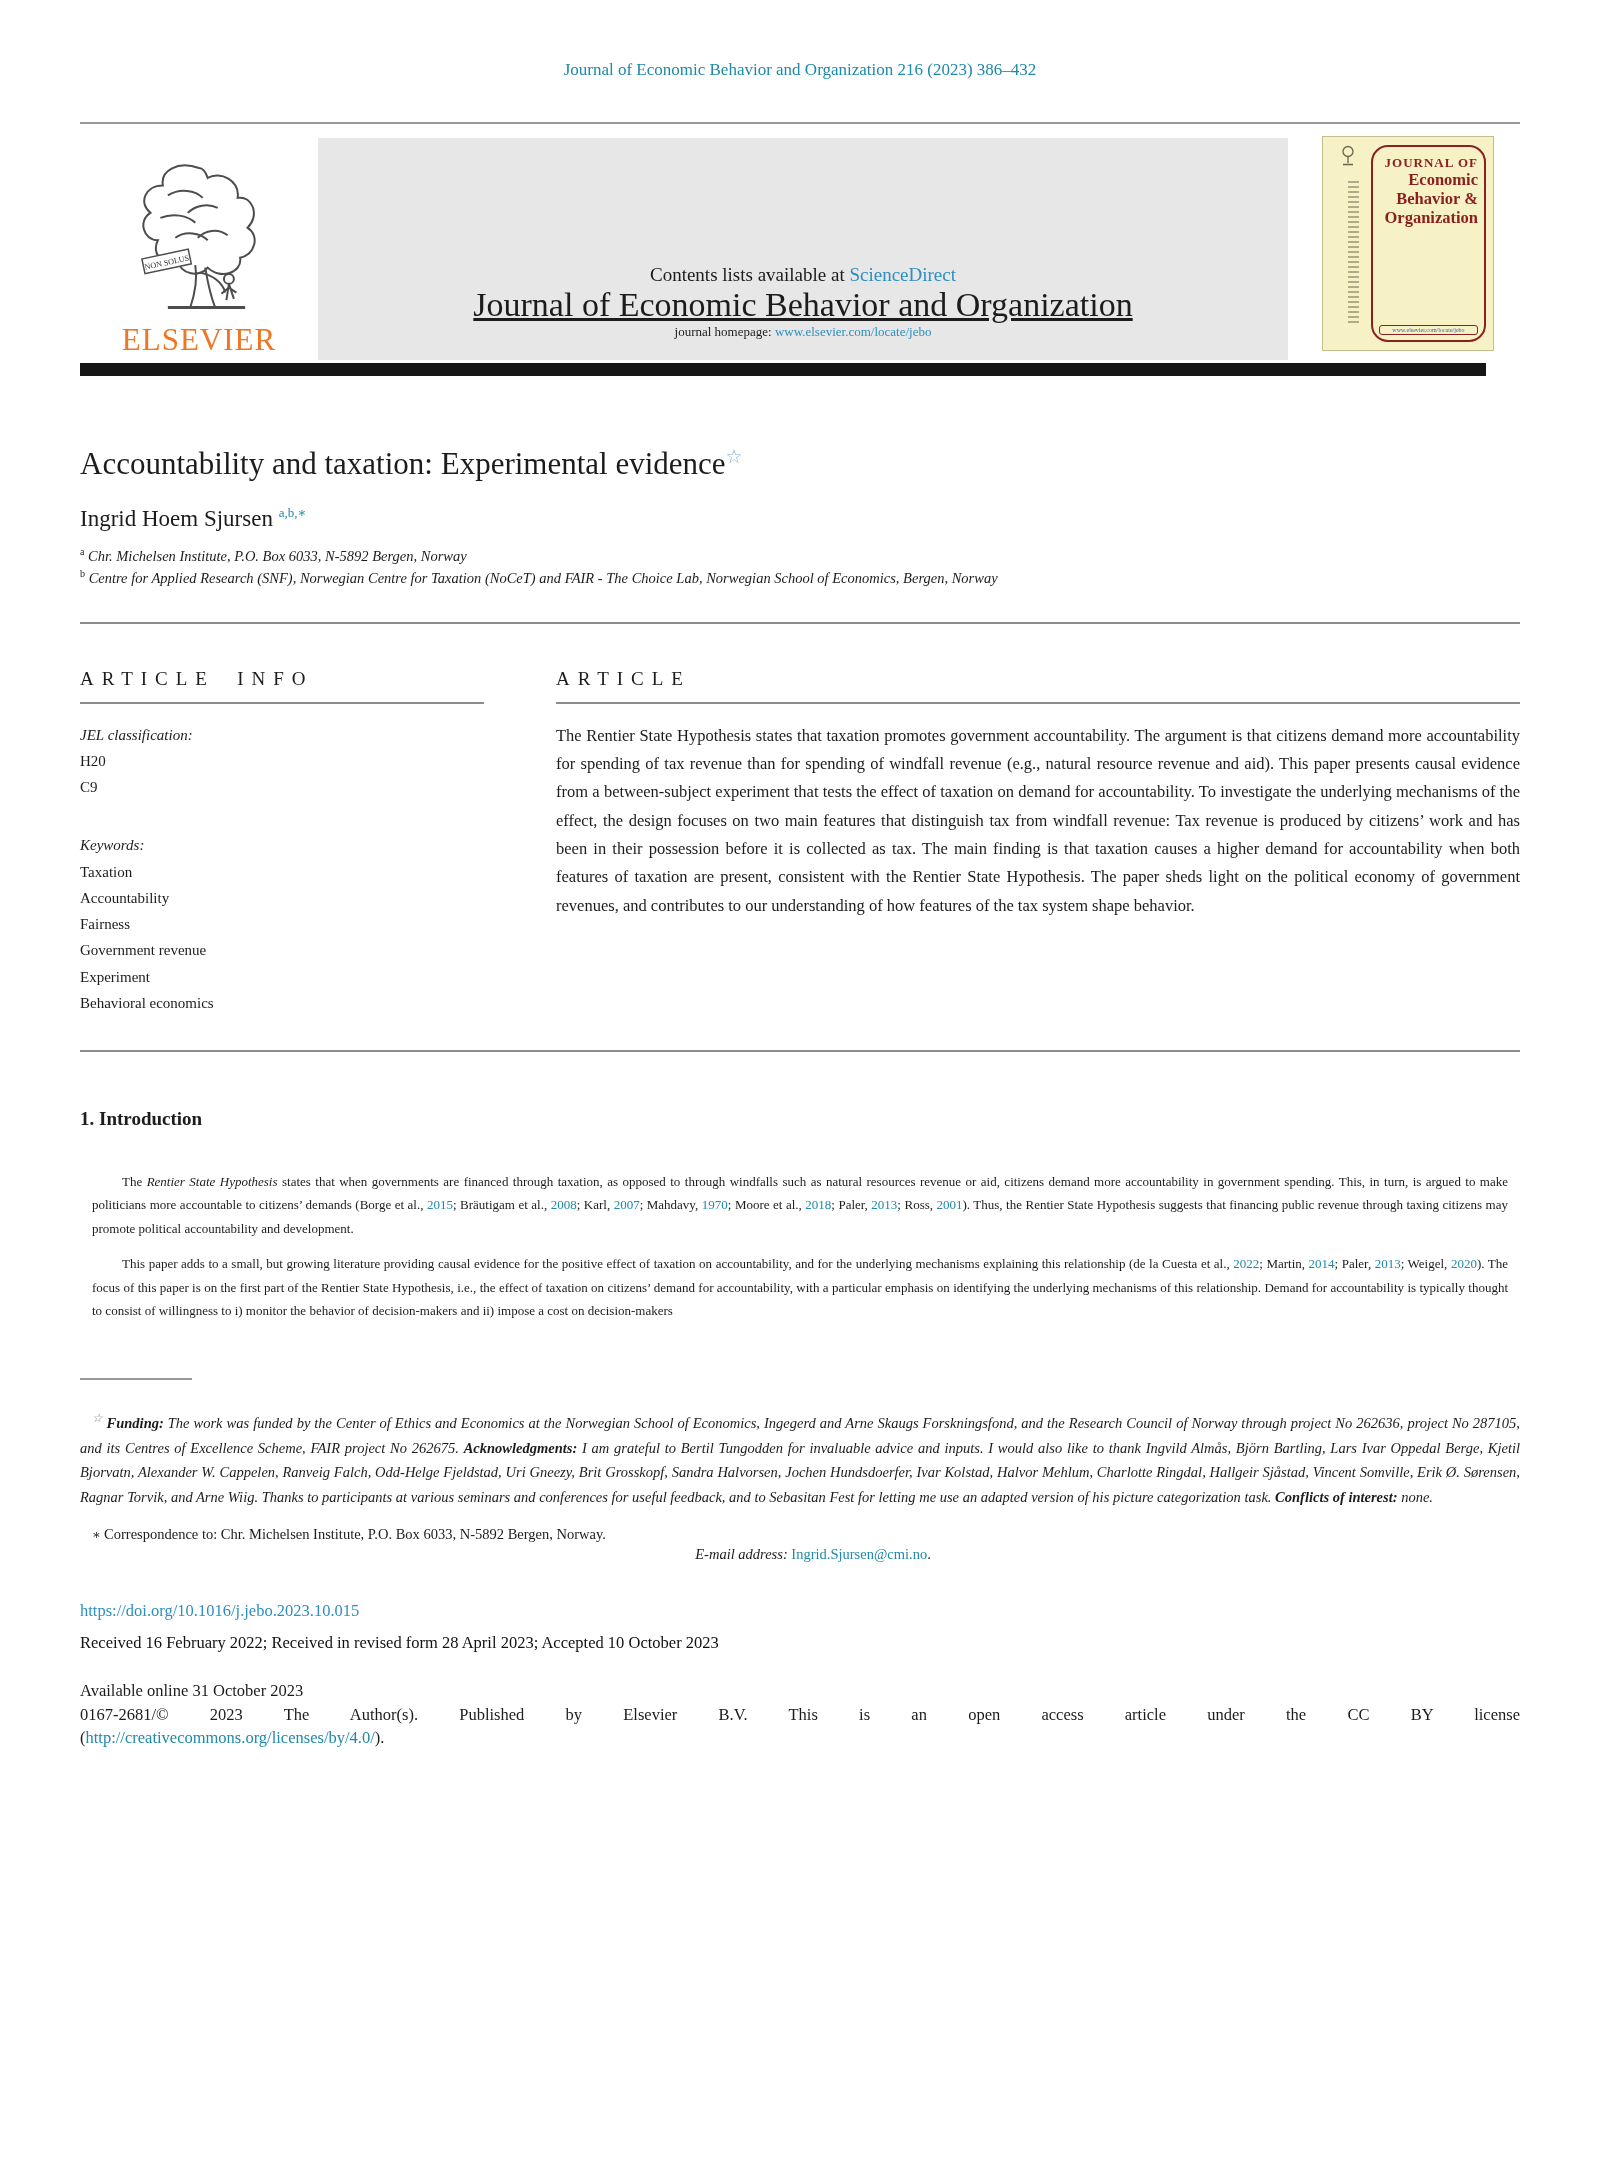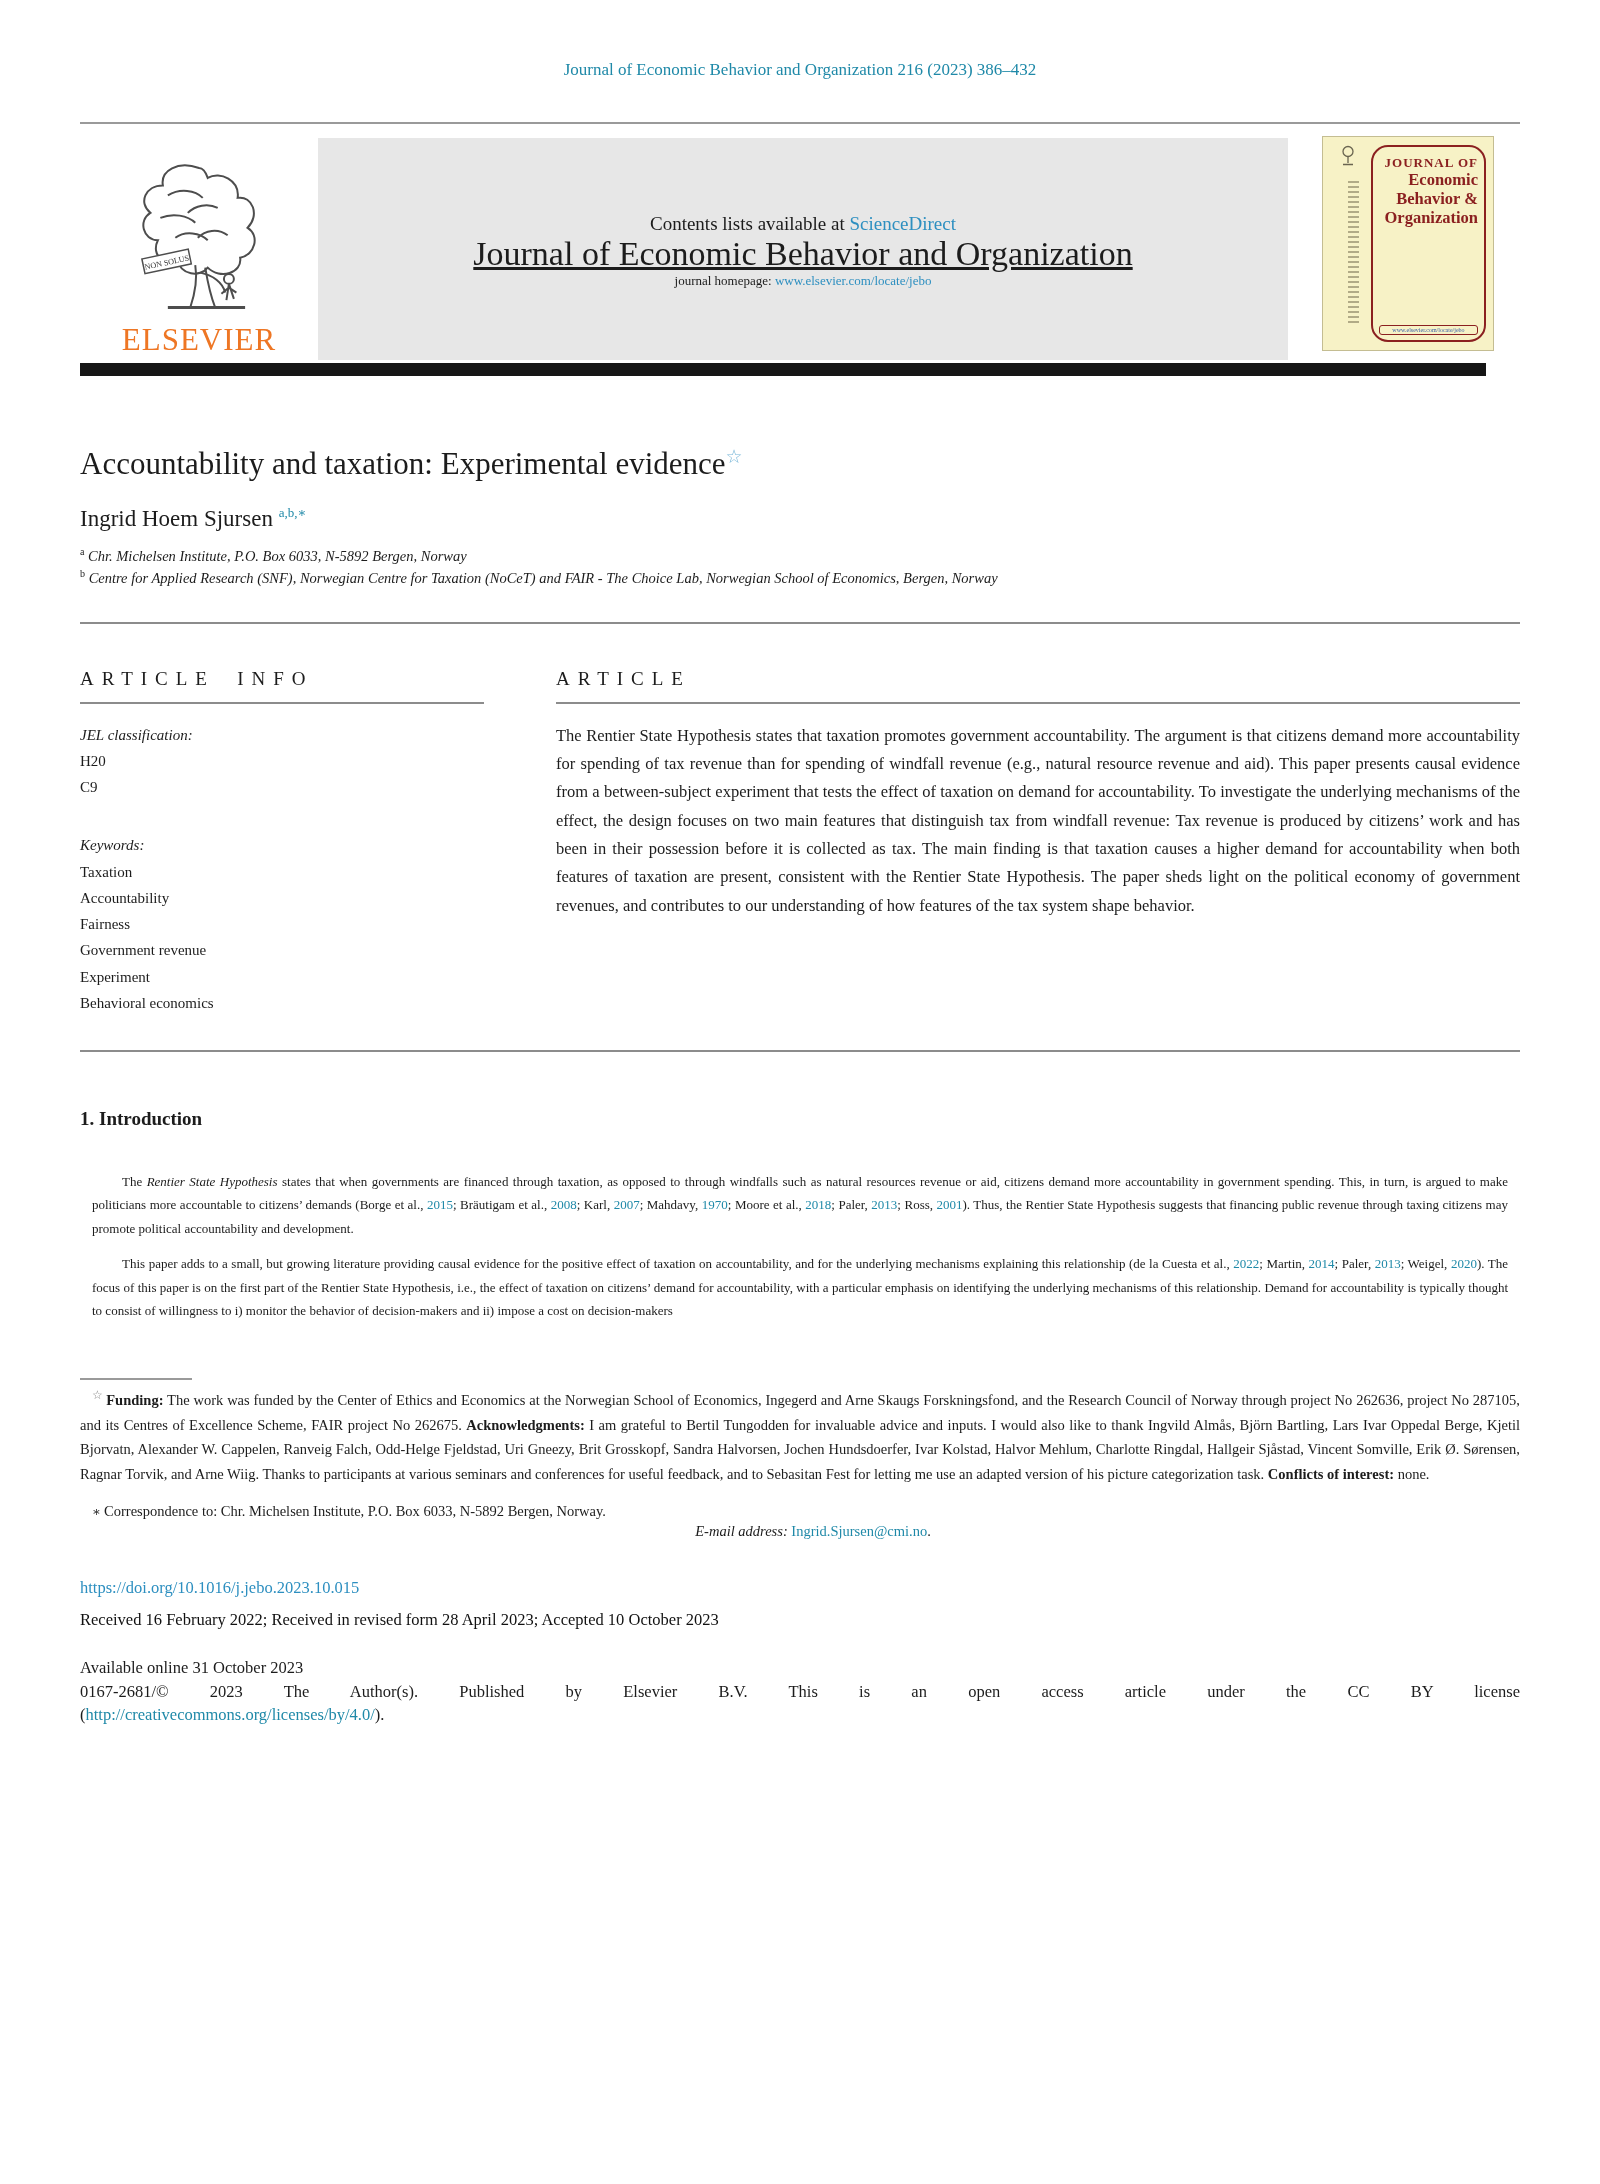--- a/index.html
+++ b/index.html
@@ -7,21 +7,21 @@
     --cover-red:#8b2020; --cover-bg:#f7f2c6; --bar-black:#161616; --header-gray:#e7e7e7;
   }
   *{box-sizing:border-box}
   body{margin:0;background:#fff;color:#1c1c1c;font-family:"Liberation Serif","DejaVu Serif",serif;}
   .page{width:1600px;height:2184px;margin:0 auto;position:relative;padding:60px 80px 40px;overflow:hidden;}
   .citation{text-align:center;font-size:17px;color:var(--accent-teal);}
   .top-rule{height:2px;background:#9a9a9a;margin-top:42px;}
   .masthead{display:flex;margin-top:14px;height:222px;}
   .logo-block{width:238px;flex:none;display:flex;flex-direction:column;align-items:center;justify-content:flex-end;padding-bottom:2px;}
   .elsevier-word{color:var(--elsevier-orange);font-size:31px;letter-spacing:1px;margin-top:2px;}
-  .gray-box{flex:1;background:var(--header-gray);display:flex;flex-direction:column;justify-content:center;text-align:center;padding:24px 10px 20px;}
+  .gray-box{flex:1;background:var(--header-gray);display:flex;flex-direction:column;justify-content:flex-end;text-align:center;padding:24px 10px 20px;}
   .contents-line{font-size:19px;}
   .journal-title{font-size:34px;text-decoration:underline;}
   .homepage-line{font-size:13px;}
   .link-b{color:var(--link-blue);text-decoration:none;}
   .cover-thumb{width:172px;height:215px;flex:none;margin-left:34px;margin-right:26px;background:var(--cover-bg);border:1px solid #c4bd92;position:relative;margin-top:-2px;}
   .cover-minilogo{position:absolute;top:8px;left:16px;}
   .cover-spine{position:absolute;top:44px;left:25px;width:11px;bottom:26px;background:repeating-linear-gradient(to bottom,#938c6b 0 2px,transparent 2px 5px);opacity:.7;}
   .cover-inner{position:absolute;top:8px;right:7px;bottom:8px;left:48px;border:2px solid var(--cover-red);border-radius:17px;padding:8px 6px 5px;display:flex;flex-direction:column;}
   .cover-l1{color:var(--cover-red);text-align:right;font-size:13px;font-weight:bold;letter-spacing:1px;}
   .cover-l{color:var(--cover-red);text-align:right;font-size:16.5px;font-weight:bold;line-height:1.15;}
@@ -42,21 +42,21 @@
   .head-rule{height:2px;background:#8c8c8c;margin-top:12px;}
   .info-block{margin-top:18px;font-size:15px;line-height:1.75;}
   .info-label{font-style:italic;}
   .kw-gap{height:32px;}
   .abstract-text{margin-top:18px;font-size:16.5px;line-height:1.72;text-align:justify;}
   .close-rule{height:2px;background:#8c8c8c;margin-top:34px;}
   .intro-heading{margin-top:56px;font-size:19px;font-weight:bold;}
   .intro-body{margin-top:40px;}
   .body-para{font-size:13px;line-height:1.8;text-align:justify;text-indent:30px;margin:12px;}
   .fn-rule{width:112px;height:2px;background:#9a9a9a;margin-top:56px;}
-  .footnote{margin-top:5px;font-size:14.5px;line-height:1.7;text-align:justify;text-indent:12px;}
+  .footnote{margin-top:28px;font-size:14.5px;line-height:1.7;text-align:justify;text-indent:12px;font-style:italic;}
   .fn-star{color:#8a8a8a;font-size:12px;vertical-align:super;}
   .fn-ast{font-size:13px;}
   .corresp{margin-top:16px;font-size:14.5px;padding-left:12px;}
   .email-line{margin-top:3px;font-size:14.5px;padding-left:26px;text-align:center;}
   .tlink{color:var(--accent-teal);}
   .footer-block{margin-top:36px;font-size:16.5px;line-height:1.45;}
   .doi{color:var(--link-blue);}
   .received{margin-top:8px;color:#111;}
   .available{margin-top:24px;}
   .issn-line{text-align:justify;text-align-last:justify;}

